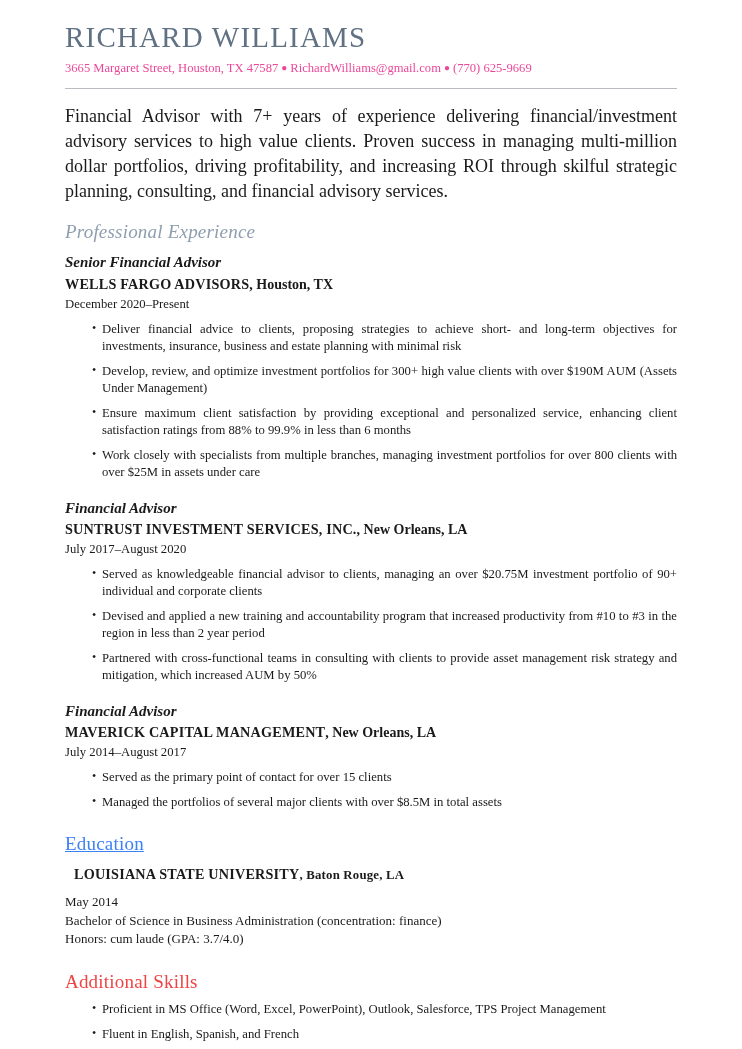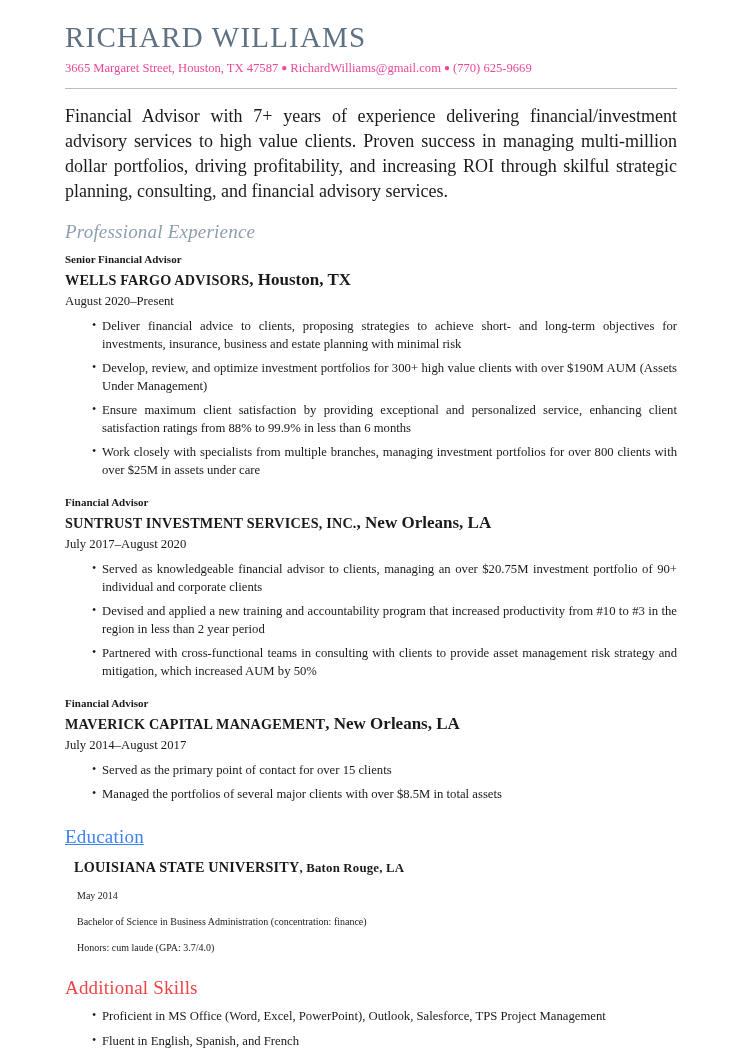--- a/index.html
+++ b/index.html
@@ -80,38 +80,39 @@
     line-height: 1.15;
   }
   .section-heading.edu { margin-top: 22px; }
   .section-heading.skills { margin-top: 22px; }
 
   
   .entry { margin: 0 0 2px 0; }
   .entry + .entry { margin-top: 16px; }
 
   .job-title {
-    font-size: 11px;
-    font-weight: bold;
-    line-height: 1.42;
-    margin: 0;
+    font-size: 15px;
+    font-weight: bold;
+    line-height: 1.42;
+    margin: 0;
+    font-style: italic;
   }
   .org-line {
     font-size: 12.8px;
     font-weight: bold;
     line-height: 1.42;
     margin: 0;
   }
   .org-name {
     font-size: 14.2px;
     font-weight: bold;
     letter-spacing: 0.2px;
   }
   .org-loc {
-    font-size: 17px;
+    font-size: 14px;
     font-weight: bold;
   }
   .dates {
     font-size: 12.7px;
     line-height: 1.42;
     margin: 0;
   }
 
   
   ul.bullets {
@@ -146,23 +147,23 @@
     font-size: 14.2px;
     font-weight: bold;
     line-height: 1.42;
     margin: 9px;
     letter-spacing: 0.2px;
   }
   .edu-school .loc {
     font-size: 12.8px;
   }
   .edu-line {
-    font-size: 10px;
-    line-height: 1.42;
-    margin: 12px;
+    font-size: 13px;
+    line-height: 1.42;
+    margin: 0;
   }
 </style>
 </head>
 <body>
 
 <div class="page">
 
   <div>
     <h1 class="name" style="color: rgb(95, 113, 131);">RICHARD WILLIAMS</h1>
     <p class="contact-line">
@@ -171,21 +172,21 @@
     <hr class="header-rule" style="border-top-color: rgb(185, 189, 194);">
   </div>
 
   <p class="summary">Financial Advisor with 7+ years of experience delivering financial/investment advisory services to high value clients. Proven success in managing multi-million dollar portfolios, driving profitability, and increasing ROI through skilful strategic planning, consulting, and financial advisory services.</p>
 
   <h2 class="section-heading" style="color: rgb(142, 158, 174); font-style: italic;">Professional Experience</h2>
 
   <div class="entry">
     <div class="job-title">Senior Financial Advisor</div>
     <div class="org-line"><span class="org-name">WELLS FARGO ADVISORS</span><span class="org-loc">, Houston, TX</span></div>
-    <div class="dates">August 2020–Present</div>
+    <div class="dates">December 2020–Present</div>
     <ul class="bullets">
       <li>Deliver financial advice to clients, proposing strategies to achieve short- and long-term objectives for investments, insurance, business and estate planning with minimal risk</li>
       <li>Develop, review, and optimize investment portfolios for 300+ high value clients with over $190M AUM (Assets Under Management)</li>
       <li>Ensure maximum client satisfaction by providing exceptional and personalized service, enhancing client satisfaction ratings from 88% to 99.9% in less than 6 months</li>
       <li>Work closely with specialists from multiple branches, managing investment portfolios for over 800 clients with over $25M in assets under care</li>
     </ul>
   </div>
 
   <div class="entry">
     <div class="job-title">Financial Advisor</div>

